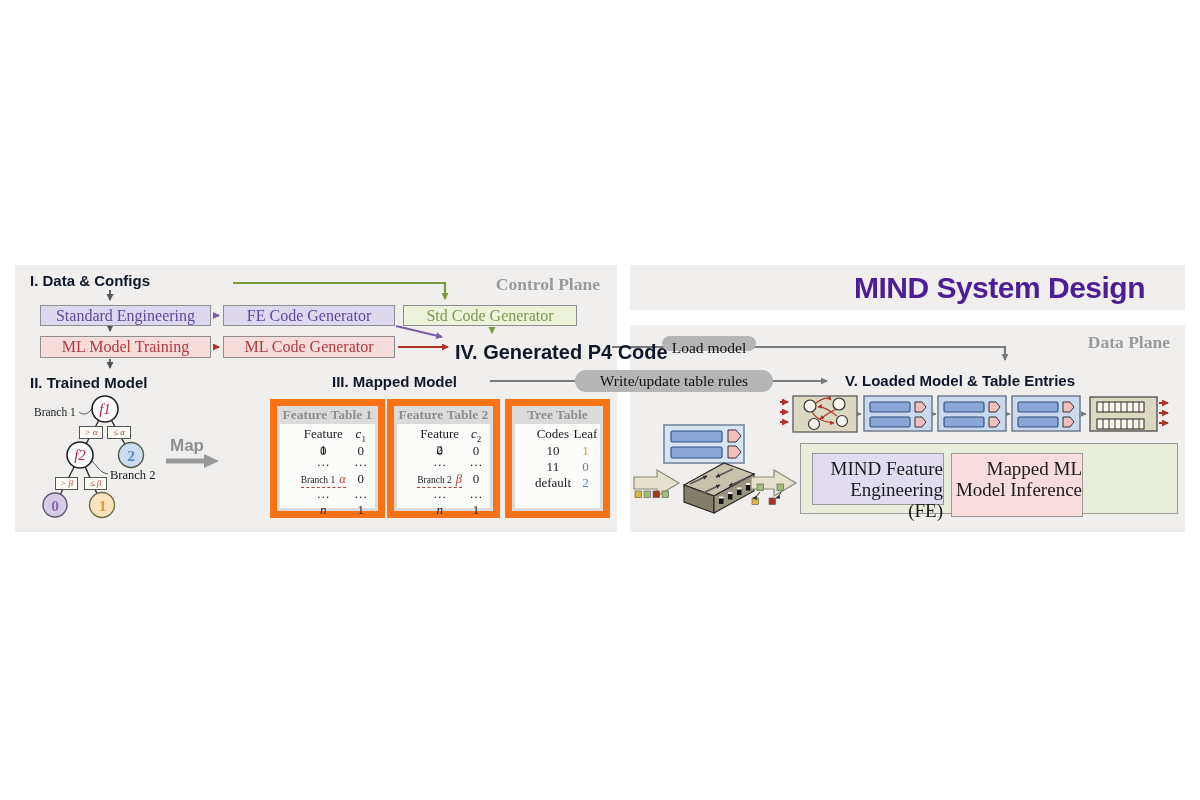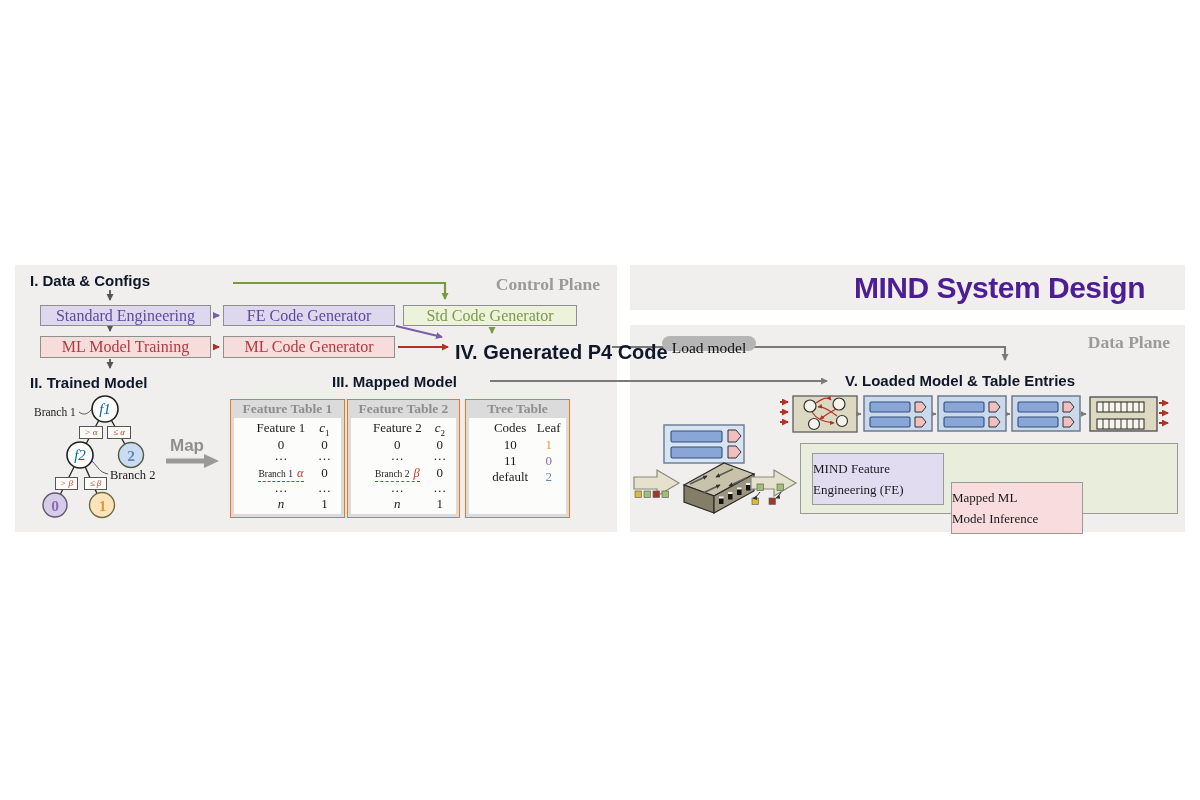--- a/index.html
+++ b/index.html
@@ -14,50 +14,50 @@
           color:#4c1d95;font-size:30px;letter-spacing:-0.5px;text-align:right;line-height:45px;}
   .cbox{position:absolute;border:1.2px solid #8F8F8F;font-family:"Liberation Serif",serif;
           font-size:16px;text-align:center;white-space:nowrap;box-sizing:border-box;}
   .purple{background:#DED8EE;color:#5C4A9E;}
   .redbox{background:#F7DCDC;color:#B23A3E;}
   .greenbox{background:#EDF2DB;color:#7C9A4E;}
   .pill{position:absolute;background:#B5B5B5;border-radius:12px;font-family:"Liberation Serif",serif;
           font-size:15.5px;color:#111;text-align:center;white-space:nowrap;}
   .map-label{position:absolute;font-family:"Liberation Sans",sans-serif;font-weight:bold;
           color:#8F8F8F;font-size:17px;}
-  .node-label{position:absolute;font-family:"Liberation Serif",serif;text-align:center;color:#0369a1;}
+  .node-label{position:absolute;font-family:"Liberation Serif",serif;text-align:center;color:#be185d;}
   .ital{font-style:italic;}
   .leafnum{font-weight:bold;font-size:15.5px;}
   .branch-label{position:absolute;font-family:"Liberation Serif",serif;color:#1A1A1A;white-space:nowrap;}
   .edge-box{position:absolute;background:#FDFDF8;border:1px solid #555;
           font-family:"Liberation Serif",serif;font-style:italic;font-size:9px;color:#C03A30;
           text-align:center;line-height:11px;box-sizing:border-box;white-space:nowrap;}
-  .ftable{position:absolute;background:#DBDBDB;border:1px solid #f97316;box-sizing:border-box;}
+  .ftable{position:absolute;background:#DBDBDB;border:7px solid #f97316;box-sizing:border-box;margin-left:40px;}
   .ftable-title{height:17px;line-height:18px;text-align:center;font-family:"Liberation Serif",serif;
           font-weight:bold;font-size:13.5px;color:#8E8E8E;white-space:nowrap;}
   .ftable-body{position:absolute;left:3px;right:3px;top:18px;bottom:3px;background:#FCFCFA;
           font-family:Liberation Serif, serif;font-size:13px;color:#1A1A1A;padding-top:2px;box-sizing:border-box;padding-left:20px;}
   .trow{display:flex;height:15px;line-height:15px;}
   .trow.thead{height:17px;line-height:16px;}
   .trow.dots{height:12px;line-height:8px;}
   .trow.branchrow{height:20px;line-height:17px;}
   .trow.lastrow{height:16px;line-height:15px;}
   .c1{width:62%;text-align:center;}
   .c2{width:38%;text-align:center;}
   .tt .c1{width:55%;}
   .tt .c2{width:45%;}
   .subn{font-size:9px;}
   .bunder{border-bottom:1.2px dashed #C03A30;padding-bottom:1px;}
   .blab{font-size:9.5px;}
   .bsym{color:#C03A30;font-style:italic;font-size:12.5px;margin-left:4px;}
   .leaf-o{color:#DE9A3C;}
   .leaf-p{color:#8E6BB5;}
   .leaf-b{color:#6089B8;}
-  .ibox{position:absolute;font-family:"Liberation Serif",serif;font-size:13px;color:#1A1A1A;
-          text-align:left;line-height:21px;padding-top:4px;box-sizing:border-box;}
+  .ibox{position:absolute;font-family:"Liberation Serif",serif;font-size:19px;color:#1A1A1A;
+          text-align:right;line-height:21px;padding-top:4px;box-sizing:border-box;}
   .ibox.bordered{border:1px solid #9A9A9A;}
   .container-box{position:absolute;background:#E9EDDB;border:1.2px solid #9A9A9A;box-sizing:border-box;}
   svg{position:absolute;left:0;top:0;}
 </style>
 </head>
 <body>
 
 <div class="canvas">
 
   <div class="panel" style="left:15px;top:265px;width:602px;height:267px;"></div>
@@ -263,20 +263,21 @@
   <div class="h-sans" style="left:455px;top:341px;font-size:20px;">IV. Generated P4 Code</div>
   <div class="h-sans" style="left:845px;top:372px;">V. Loaded Model &amp; Table Entries</div>
 
   <div class="cbox purple" style="left:40px;top:305px;width:171px;height:21px;line-height:19px;">Standard Engineering</div>
   <div class="cbox purple" style="left:223px;top:305px;width:172px;height:21px;line-height:19px;">FE Code Generator</div>
   <div class="cbox greenbox" style="left:403px;top:305px;width:174px;height:21px;line-height:19px;">Std Code Generator</div>
   <div class="cbox redbox" style="left:40px;top:336px;width:171px;height:22px;line-height:20px;font-family:Liberation Serif, serif;">ML Model Training</div>
   <div class="cbox redbox" style="left:223px;top:336px;width:172px;height:22px;line-height:20px;">ML Code Generator</div>
 
   <div class="pill" style="left:662px;top:336px;width:94px;height:15px;line-height:23px;">Load model</div>
+  <div class="pill" style="left:575px;top:370px;width:198px;height:22px;line-height:22px;">Write/update table rules</div>
 
   <div class="node-label ital" style="left:93px;top:401px;width:24px;font-size:15px;">f1</div>
   <div class="node-label ital" style="left:68px;top:447px;width:24px;font-size:15px;">f2</div>
   <div class="node-label leafnum leaf-b" style="left:119px;top:447px;width:24px;">2</div>
   <div class="node-label leafnum leaf-p" style="left:43px;top:497px;width:24px;">0</div>
   <div class="node-label leafnum leaf-o" style="left:90px;top:497px;width:25px;">1</div>
   <div class="branch-label" style="left:34px;top:406px;font-size:11.5px;">Branch 1</div>
   <div class="branch-label" style="left:110px;top:468px;font-size:12.5px;">Branch 2</div>
   <div class="edge-box" style="left:79px;top:426px;width:24px;height:13px;">&gt; α</div>
   <div class="edge-box" style="left:107px;top:426px;width:24px;height:13px;">≤ α</div>
@@ -364,18 +365,18 @@
           <span class="c2 leaf-b">2</span>
       </div>
     </div>
   </div>
 
   <div class="container-box" style="left:800px;top:443px;width:378px;height:71px;"></div>
   <div class="ibox bordered" style="left:812px;top:453px;width:132px;height:52px;background:#E2DCF1;">
     <div>MIND Feature</div>
     <div>Engineering (FE)</div>
   </div>
-  <div class="ibox bordered" style="left:951px;top:453px;width:132px;height:52px;background:#F8DCDE;margin-top:29px;">
+  <div class="ibox bordered" style="left:951px;top:453px;width:132px;height:64px;background:#F8DCDE;">
     <div>Mapped ML</div>
     <div>Model Inference</div>
   </div>
 
 </div>
 
 </body></html>

